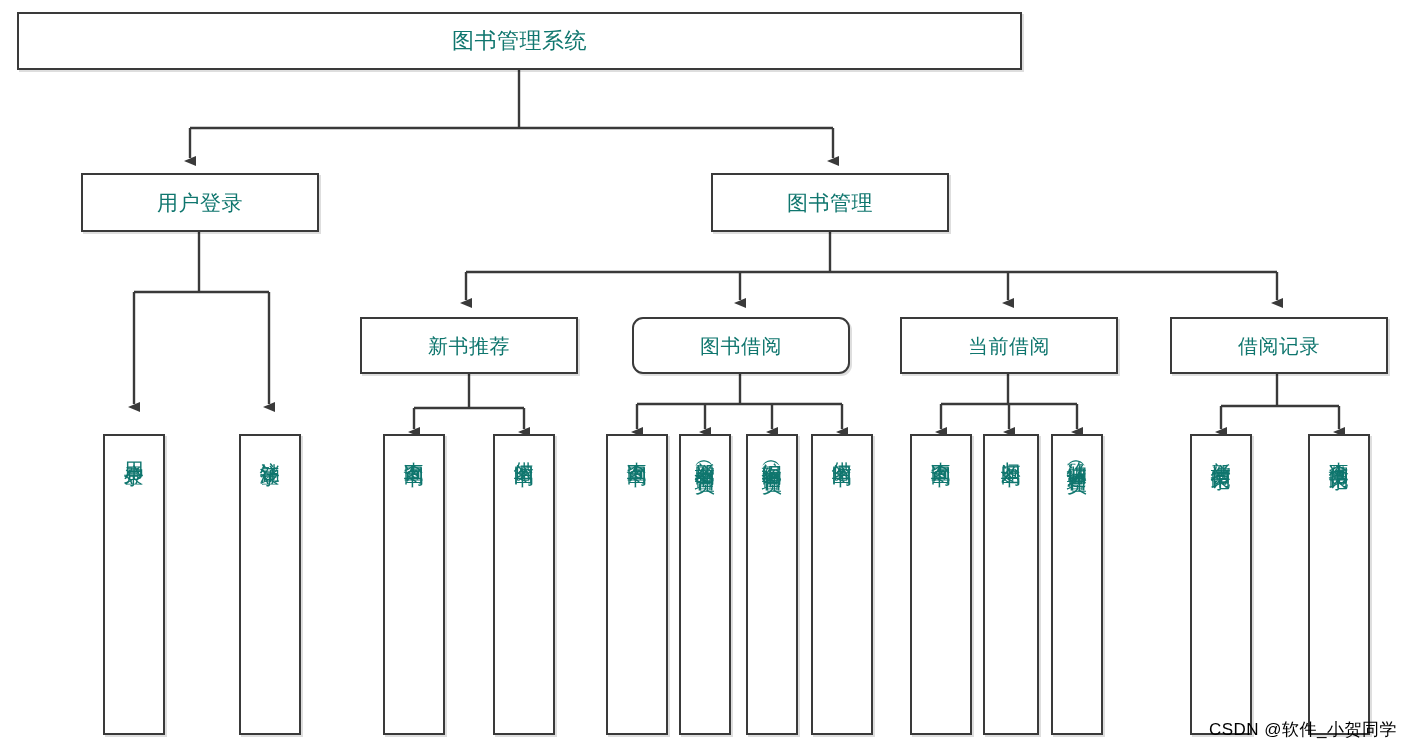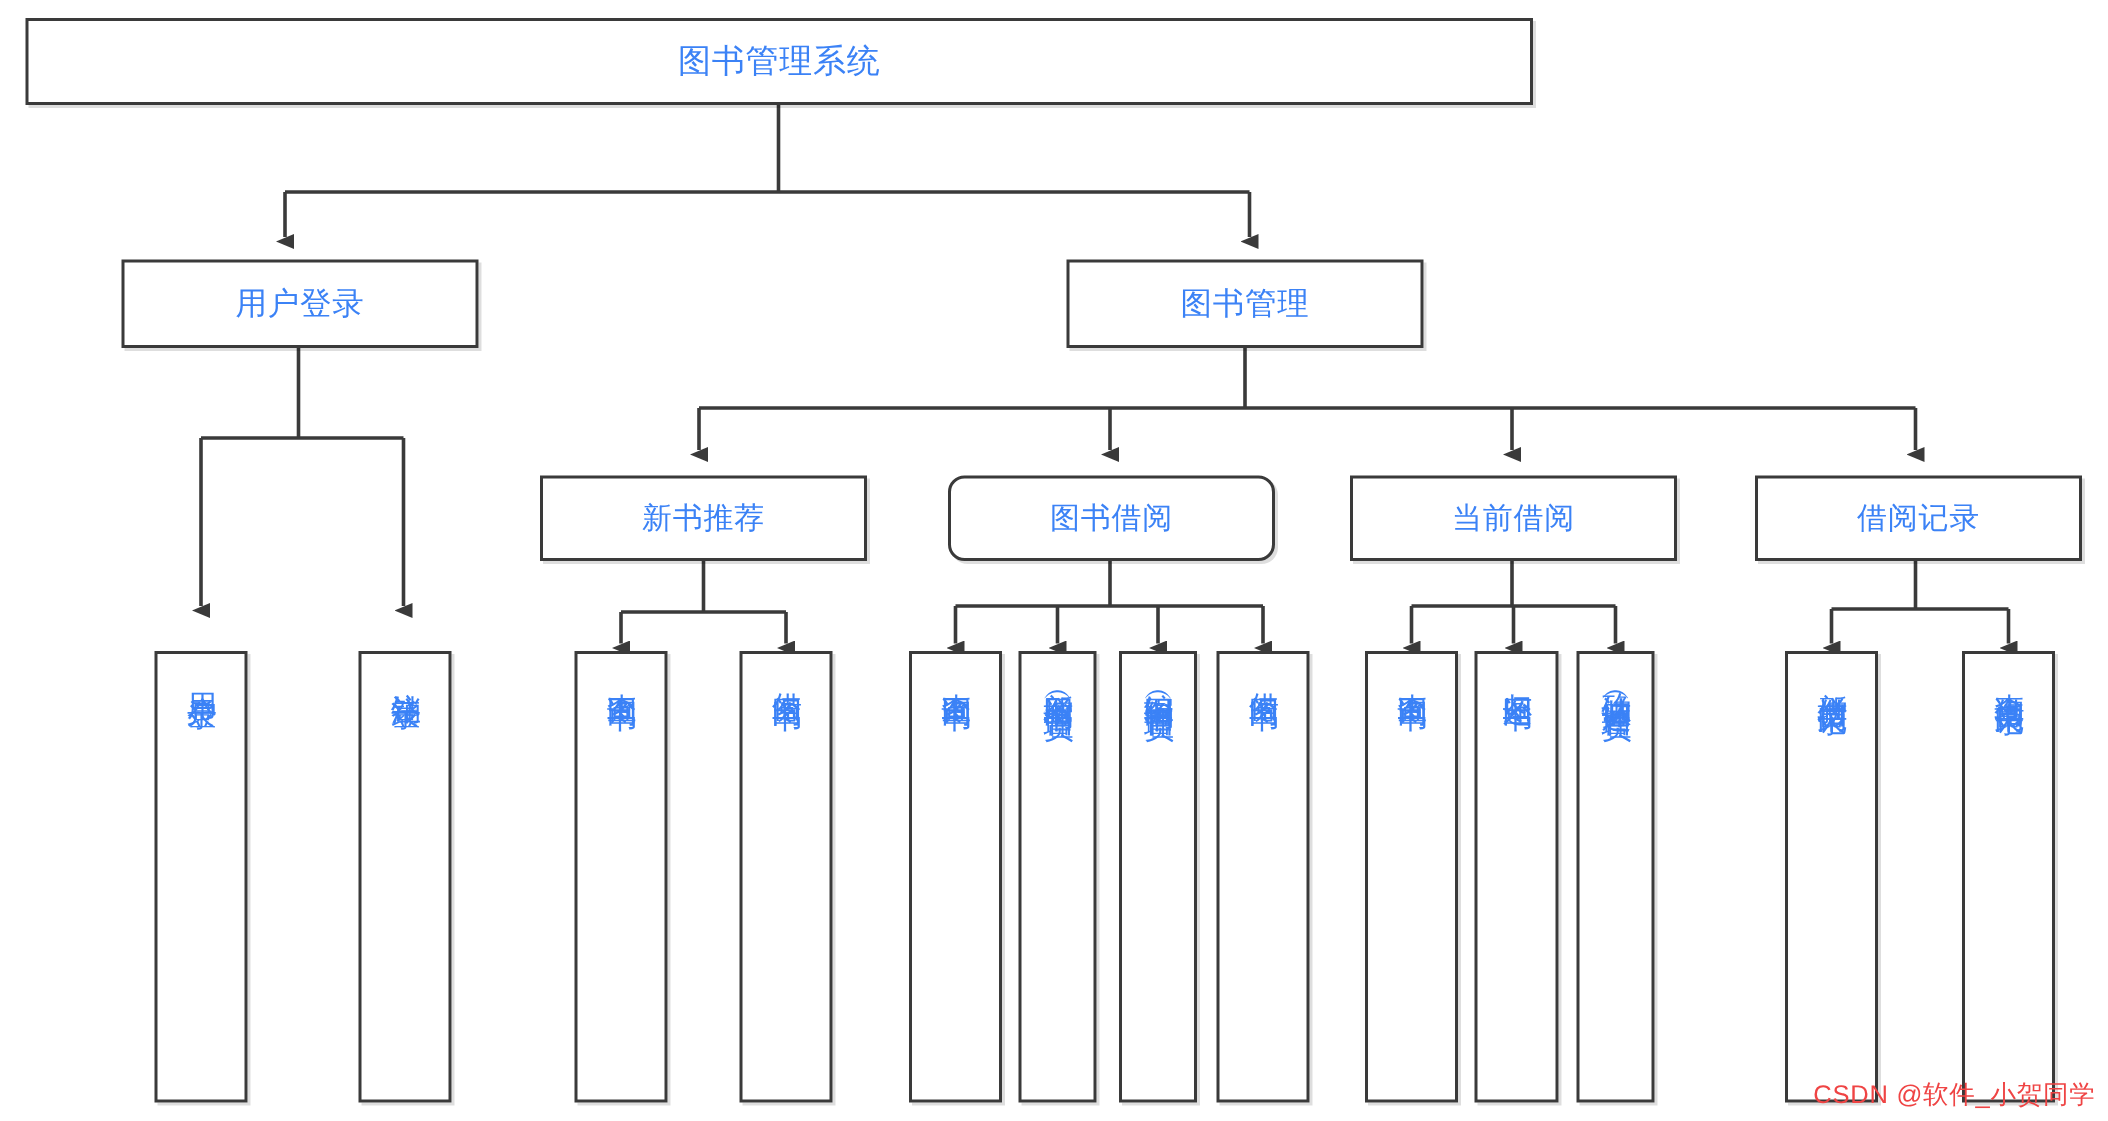--- a/index.html
+++ b/index.html
@@ -34,21 +34,21 @@
     box-shadow: 2px 2px 0 rgba(0,0,0,0.13);
     display: flex;
     align-items: center;
     justify-content: center;
     z-index: 2;
   }
   .node-label {
     font-size: 21px;
     line-height: 1.2;
     letter-spacing: 0.5px;
-    color: #3b82f6;
+    color: #0f766e;
     text-align: right;
     white-space: nowrap;
   }
   .node.root .node-label { font-size: 22px; }
   .node.level1 .node-label { font-size: 21px; }
   .node.level2 .node-label { font-size: 20px; }
   .node.leaf {
     align-items: flex-start;
     padding-top: 10px;
   }
@@ -59,21 +59,21 @@
     line-height: 1.32;
     letter-spacing: 2px;
     white-space: normal;
     max-height: 100%;
   }
   .watermark {
     position: absolute;
     right: 8px;
     bottom: 6px;
     font-size: 17px;
-    color: #ef4444;
+    color: #000000;
     letter-spacing: 0.5px;
     z-index: 5;
     white-space: nowrap;
   }
 </style>
 </head>
 <body>
 
 <div id="canvas">
 

